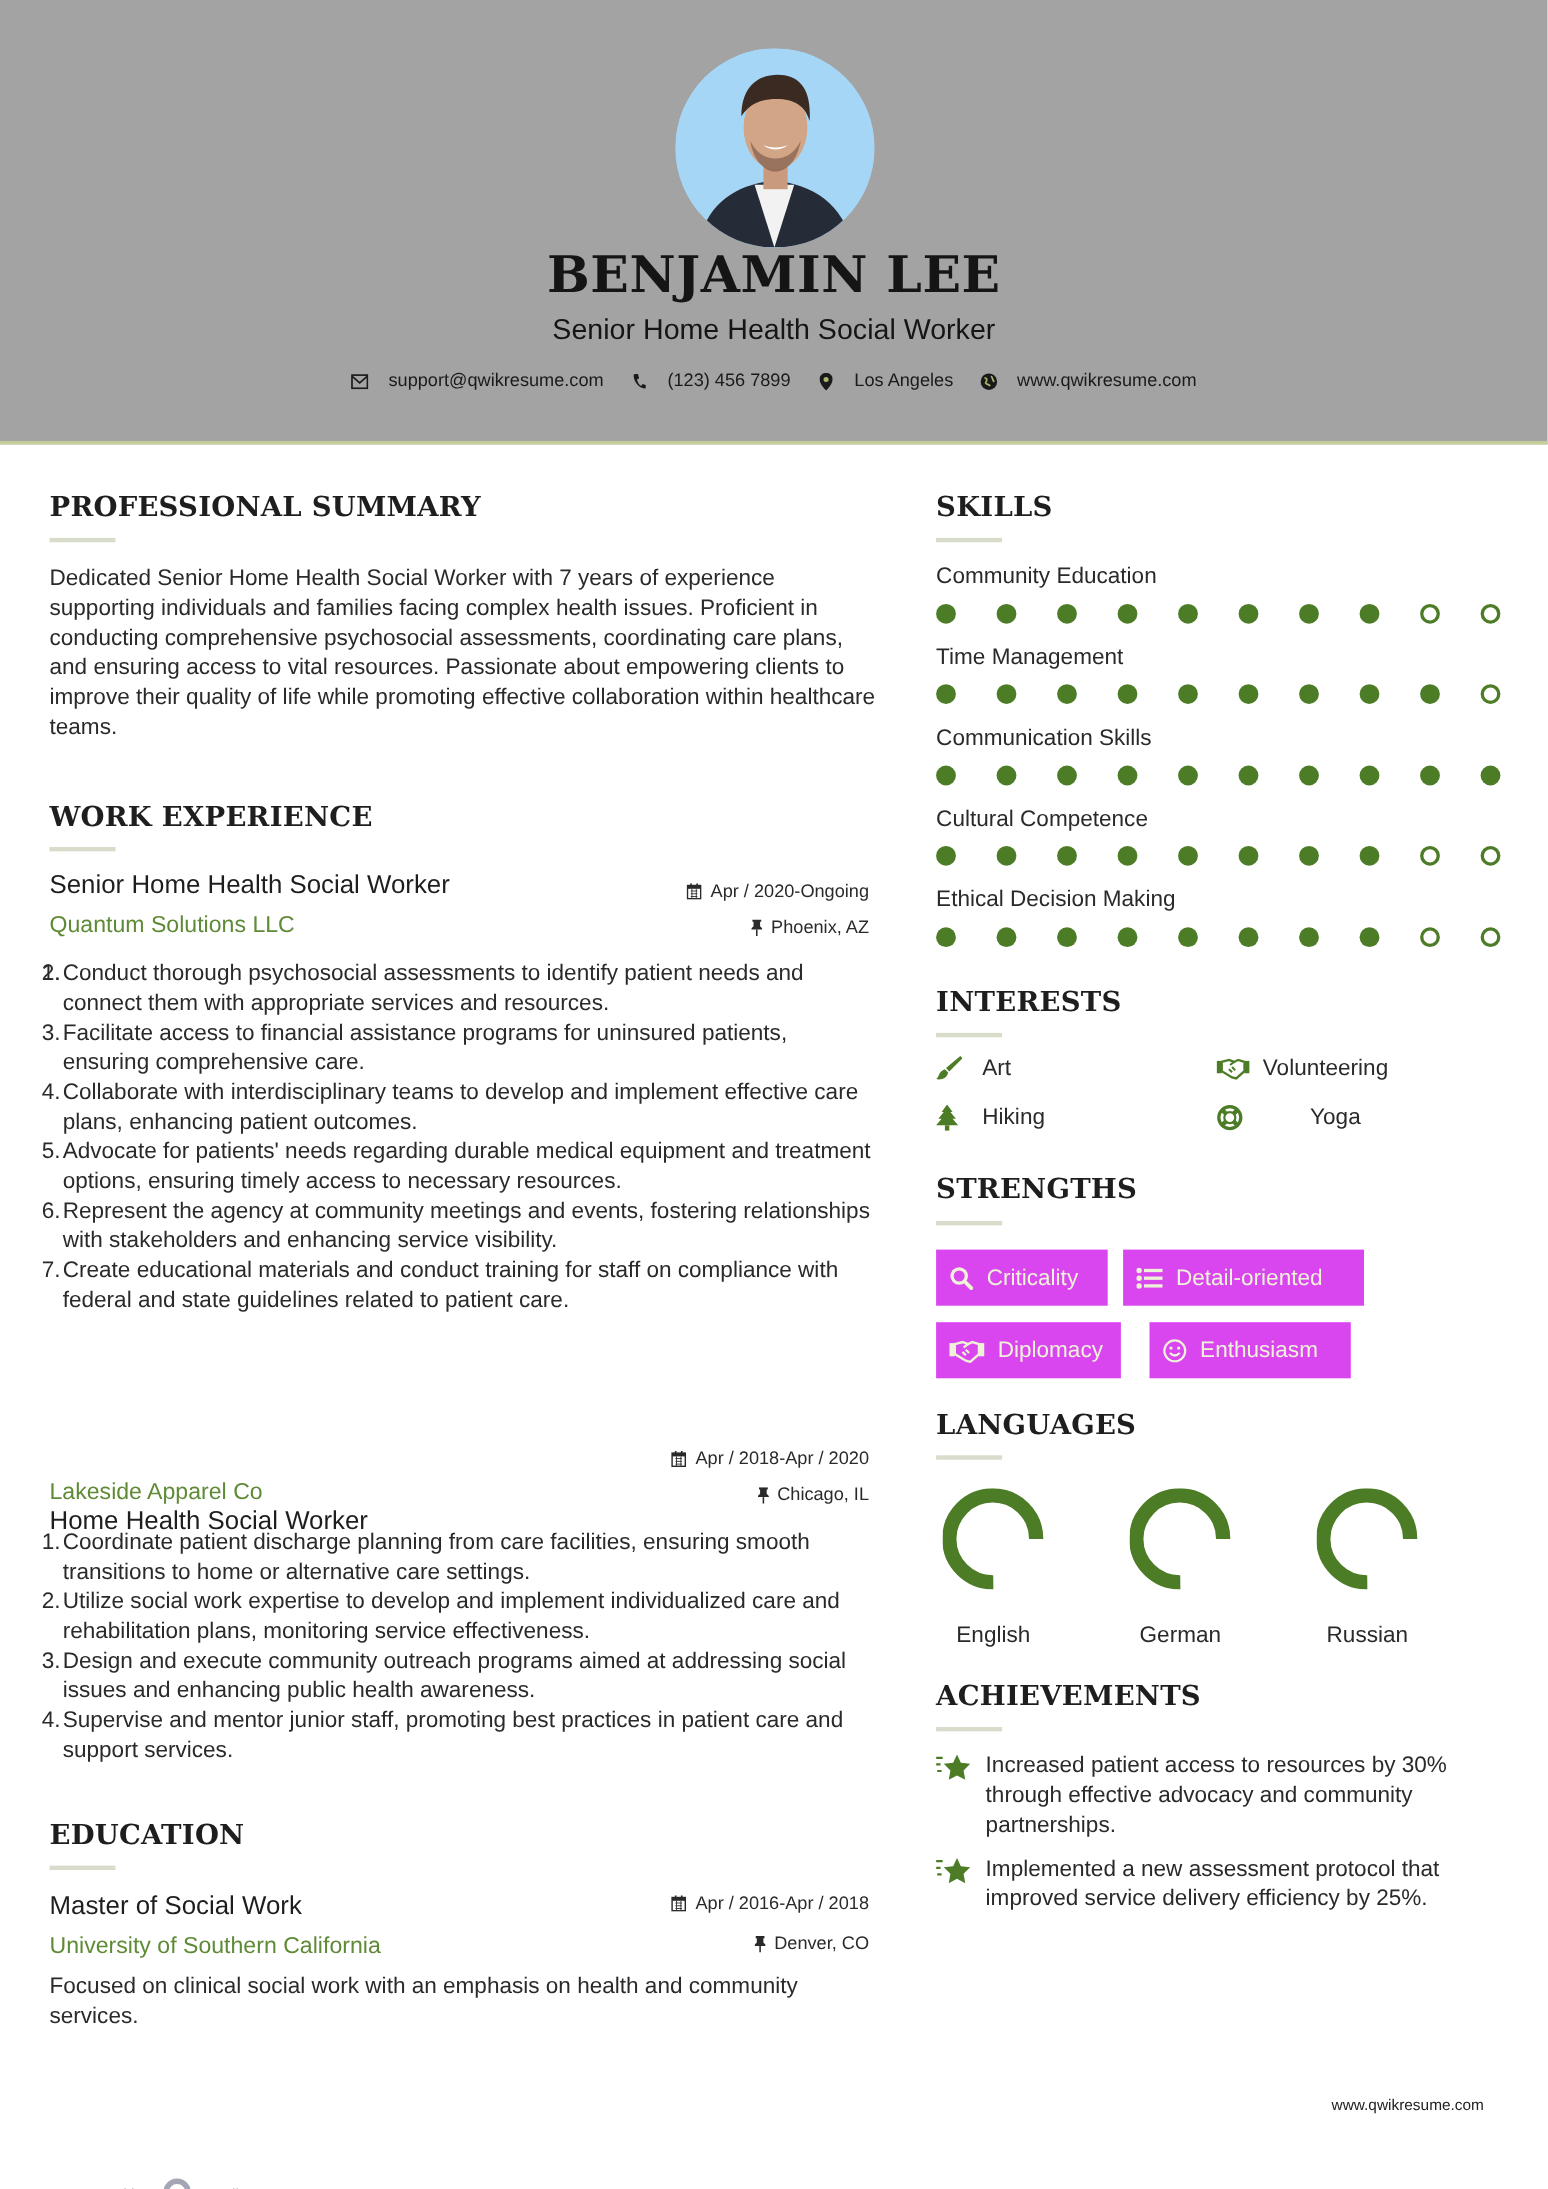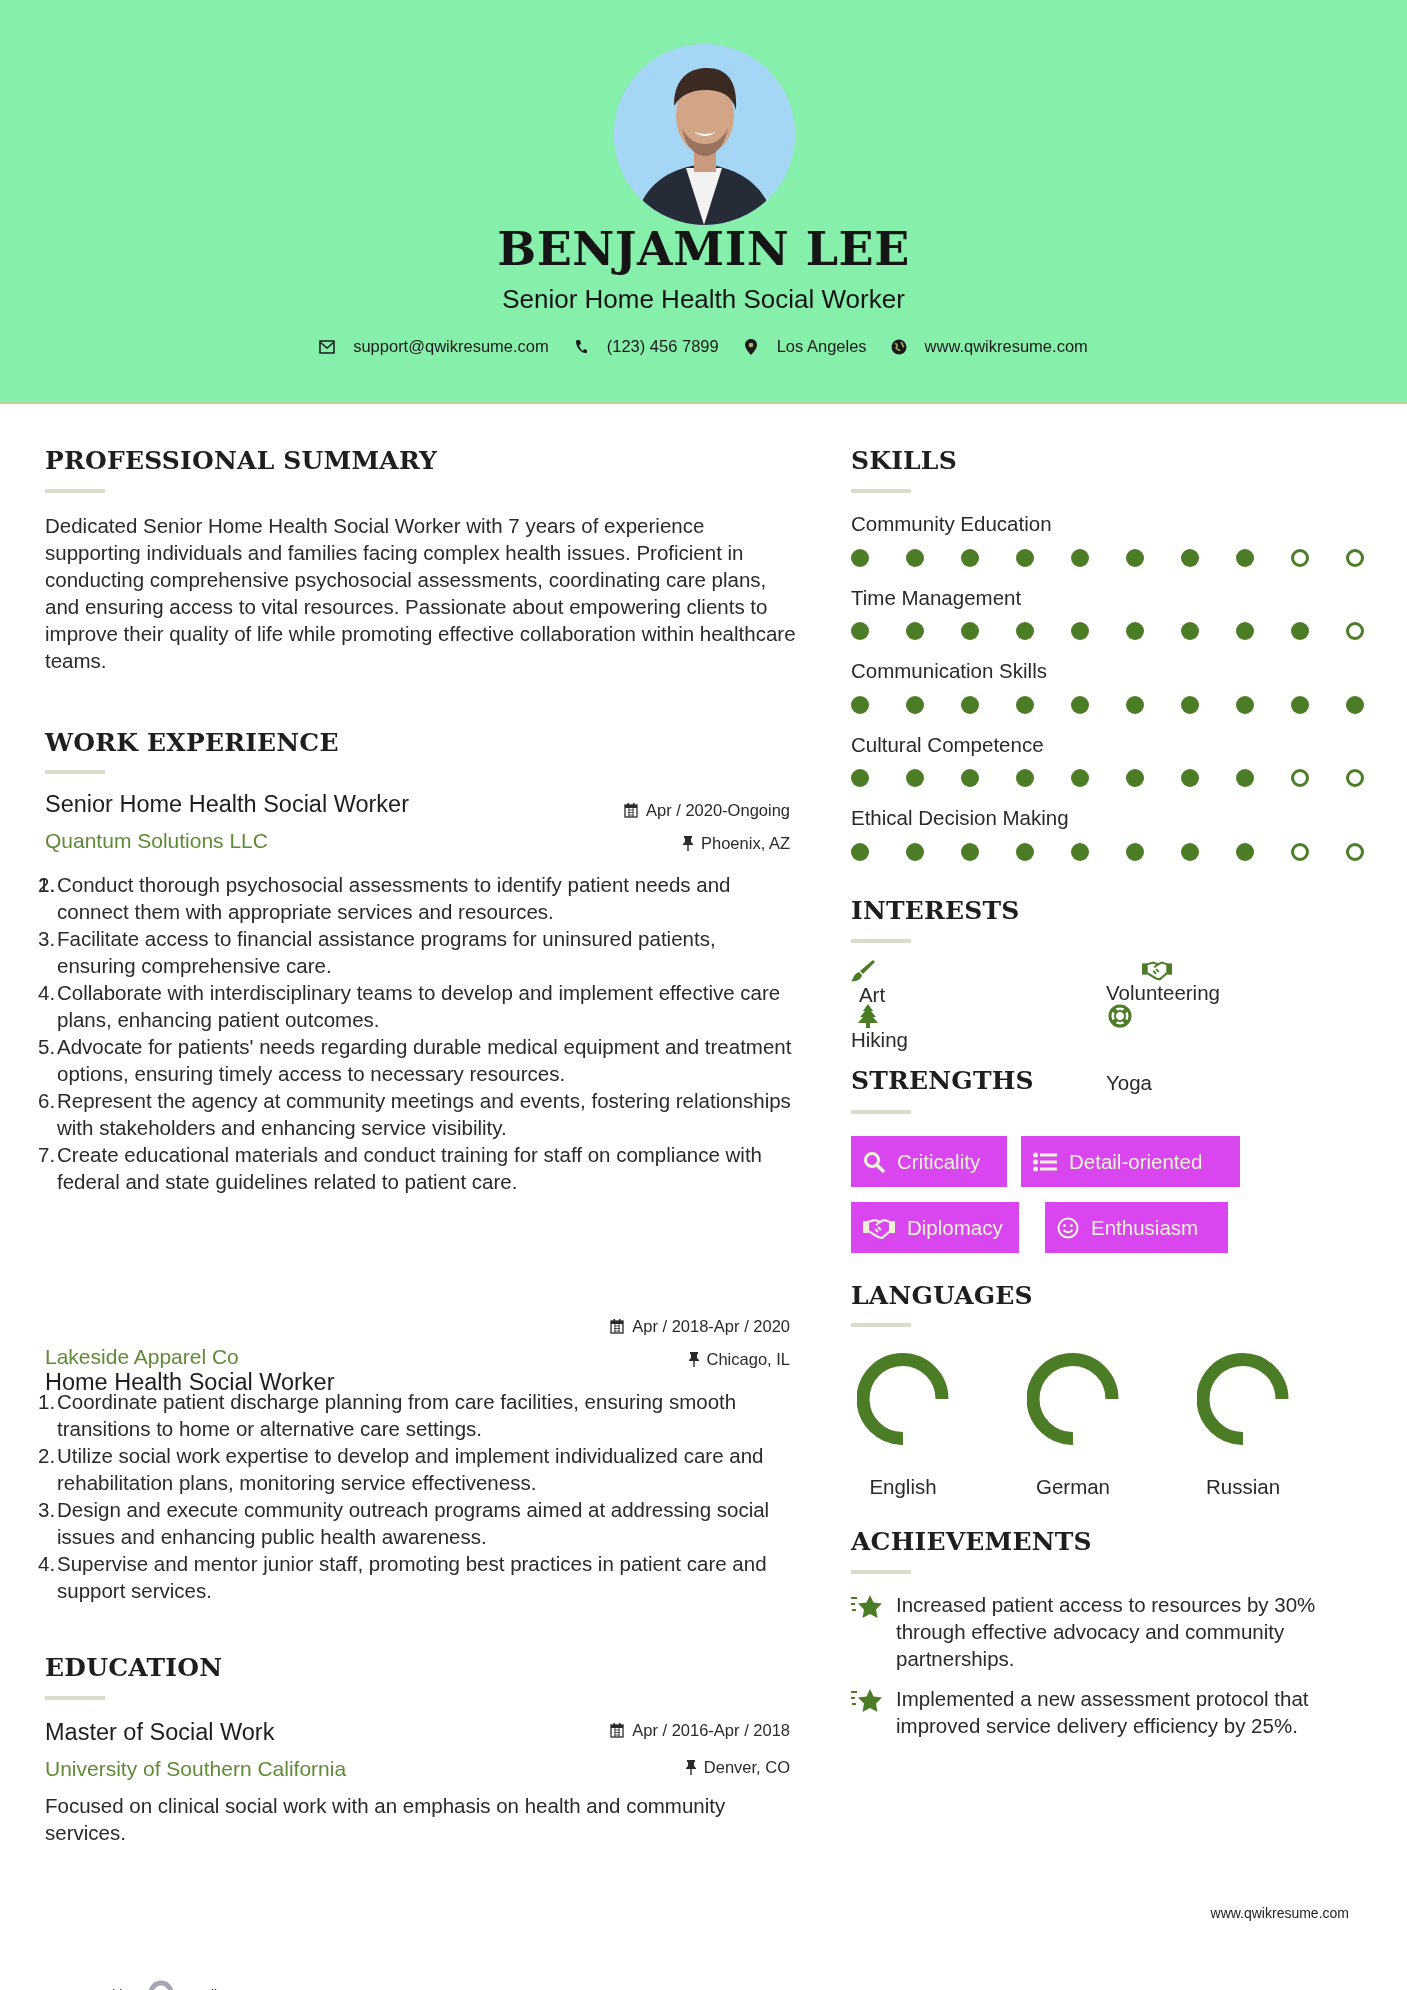--- a/index.html
+++ b/index.html
@@ -1,19 +1,19 @@
 <!DOCTYPE html>
 <html><head>
 <meta charset="utf-8">
 <style>
   * { box-sizing: border-box; margin: 0; padding: 0; }
   html, body { width: 1407px; height: 1990px; background: #ffffff; overflow: hidden; }
   body { position: relative; font-family: "DejaVu Sans", sans-serif; color: #1f1f1f; }
 
-  .header { position: absolute; left: 0; top: 0; width: 1407px; height: 404px; background: #86efac; border-bottom: 3px solid #c5cf98; padding-left: 48px; }
+  .header { position: absolute; left: 0; top: 0; width: 1407px; height: 404px; background: #a3a3a3; border-bottom: 3px solid #c5cf98; padding-left: 48px; }
   .photo { position: absolute; left: 614px; top: 44px; width: 181px; height: 181px; border-radius: 50%; background: #a6d6f5; overflow: hidden; }
   .name { position: absolute; left: 0; top: 222px; width: 1407px; text-align: center; font-family: "DejaVu Serif", serif; font-weight: bold; font-size: 46px; letter-spacing: 0.5px; color: #151515; }
   .title { position: absolute; left: 0; top: 284px; width: 1407px; text-align: center; font-family: "Liberation Sans", sans-serif; font-size: 26px; color: #151515; }
   .contacts { position: absolute; left: 0; top: 337px; width: 1407px; display: flex; justify-content: center; align-items: center; gap: 0; font-family: "Liberation Sans", sans-serif; font-size: 16.5px; color: #1a1a1a; }
   .contact { display: flex; align-items: center; margin: 0 12px; }
   .contact .ic { width: 16px; height: 16px; margin-right: 18px; display: inline-flex; align-items: center; justify-content: center; }
 
   .sec-title { position: absolute; font-family: "DejaVu Serif", serif; font-weight: bold; font-size: 25px; color: #1e1e1e; letter-spacing: 0.2px; }
   .sec-rule { position: absolute; width: 60px; height: 4px; background: #d8dccb; }
 
@@ -27,21 +27,21 @@
   ol.bullets { position: absolute; list-style: none; font-family: "Liberation Sans", sans-serif; font-size: 20.5px; line-height: 27px; color: #2a2a2a; }
   ol.bullets li { position: relative; padding-left: 19px; }
   ol.bullets li .num { position: absolute; left: 0; top: 0; }
 
   .skill-name { position: absolute; left: 851px; font-family: "Liberation Sans", sans-serif; font-size: 20.5px; color: #2a2a2a; }
   .dots { position: absolute; left: 851px; display: flex; }
   .dot { width: 18px; height: 18px; border-radius: 50%; margin-right: 37px; }
   .dot.on { background: #4d7c27; }
   .dot.off { background: #fff; border: 3px solid #4d7c27; }
 
-  .interest { position: absolute; display: flex; align-items: center; font-family: "Liberation Sans", sans-serif; font-size: 20.5px; color: #2a2a2a; flex-direction: column; }
+  .interest { position: absolute; display: flex; align-items: center; font-family: "Liberation Sans", sans-serif; font-size: 20.5px; color: #2a2a2a; }
   .interest .ic { width: 30px; display: inline-flex; align-items: center; margin-right: 12px; }
 
   .badge { position: absolute; height: 51px; background: #d946ef; color: #eef3d8; display: flex; align-items: center; padding: 0 12px; font-family: "Liberation Sans", sans-serif; font-size: 20.5px; }
   .badge .ic { display: inline-flex; margin-right: 12px; }
 
   .lang { position: absolute; width: 120px; text-align: center; }
   .lang svg { display: block; margin: 0 auto; }
   .lang-label { font-family: "Liberation Sans", sans-serif; font-size: 20.5px; color: #2a2a2a; margin-top: 30px; }
 
   .ach { position: absolute; left: 851px; display: flex; font-family: "Liberation Sans", sans-serif; font-size: 20.5px; line-height: 27px; color: #2a2a2a; width: 520px; }

